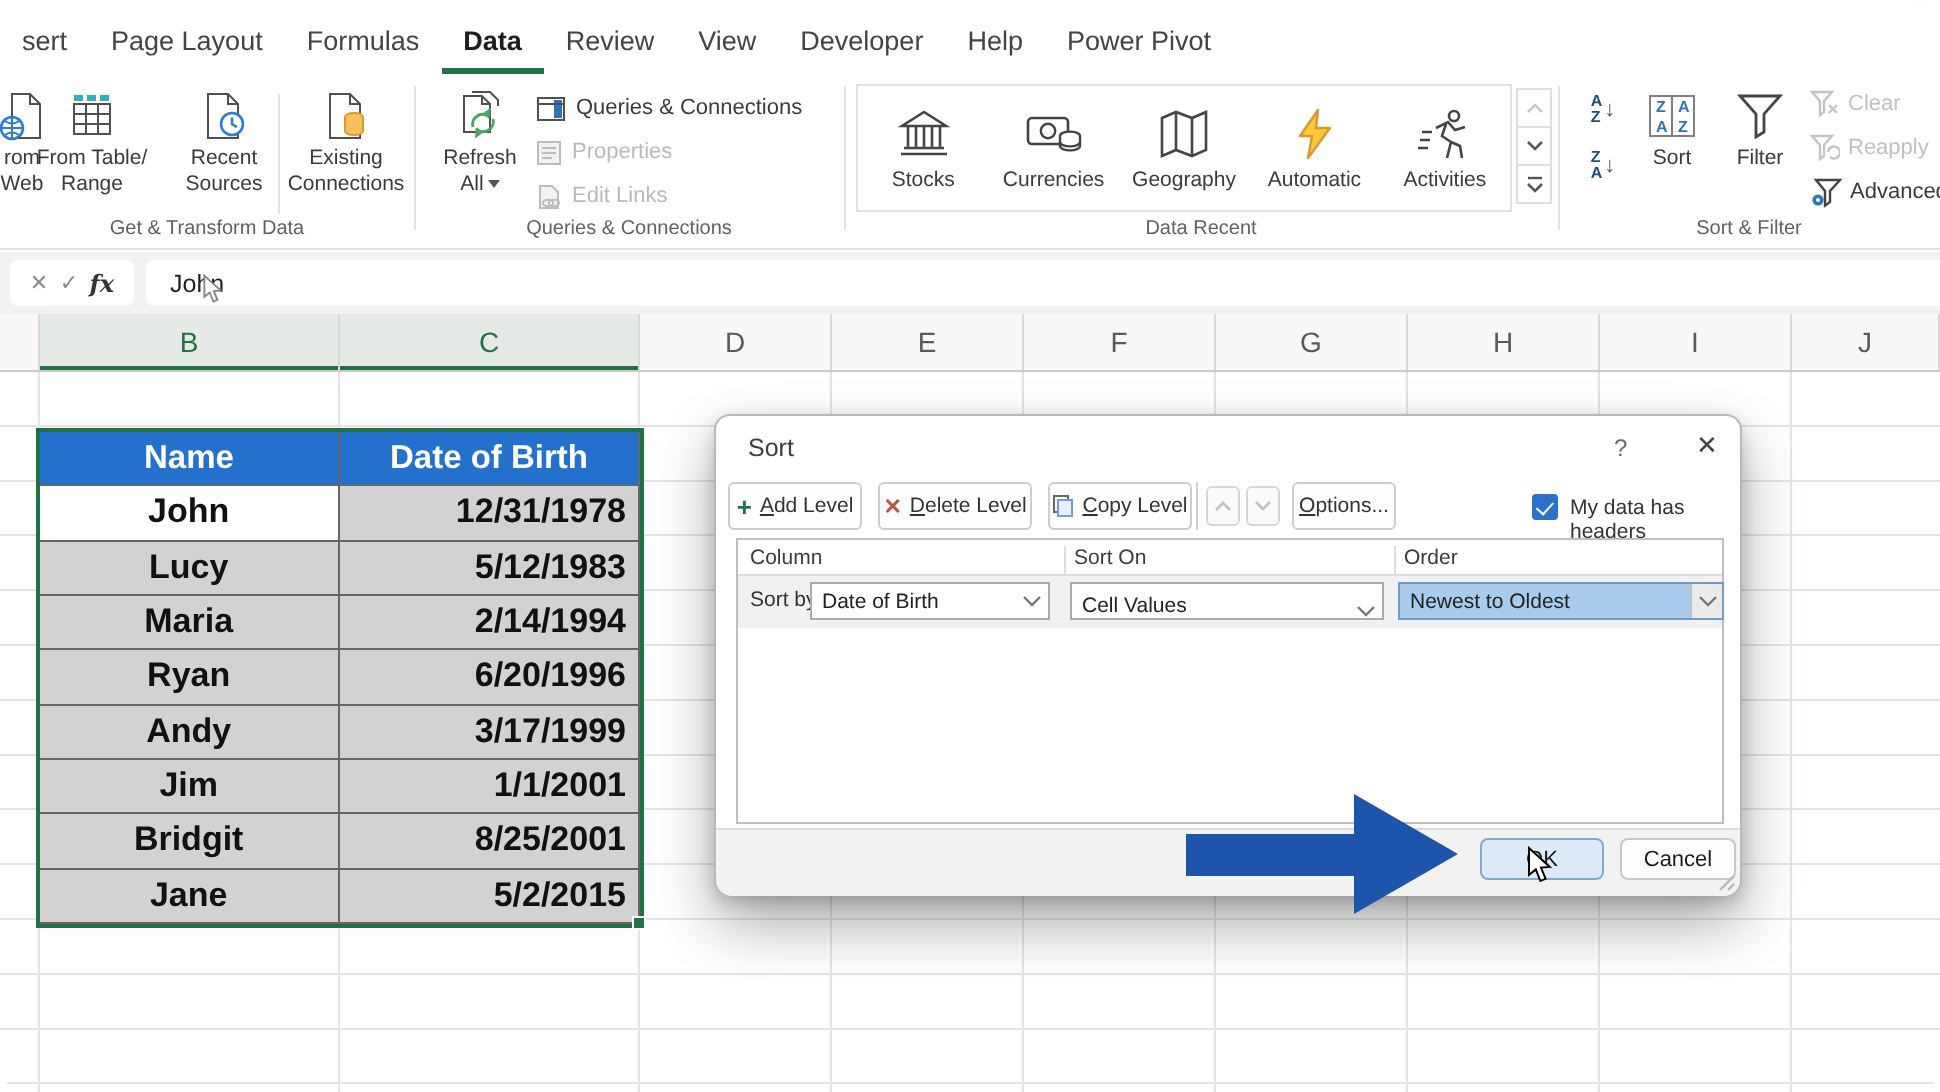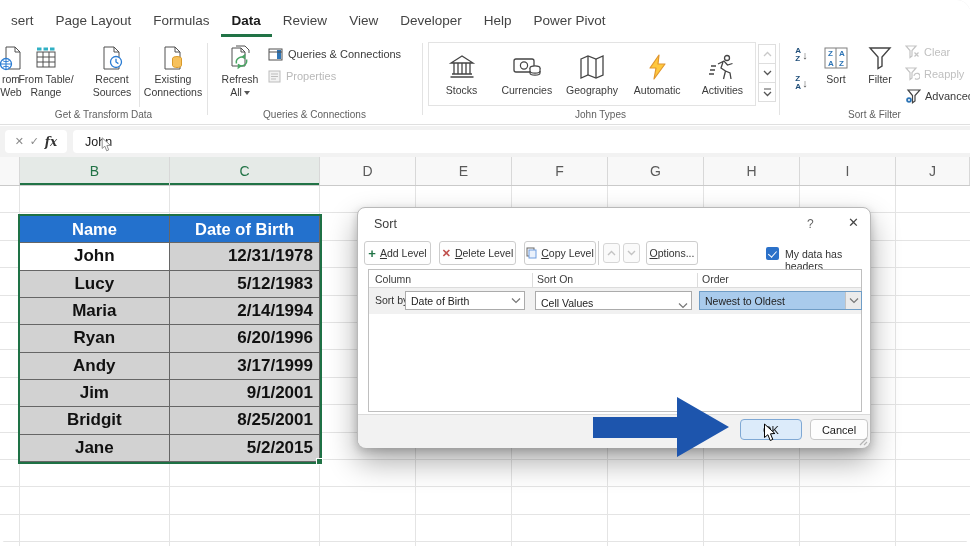--- a/index.html
+++ b/index.html
@@ -190,20 +190,30 @@
     </div>
     <div class="qrow disabled" style="top:29px;">
       <span>
         <svg width="13" height="13" viewBox="0 0 13 13">
             <rect x="1" y="1" width="11" height="11" fill="#f2f2f2" stroke="#bdbdbd"></rect>
             <path d="M3 4h7M3 6.5h7M3 9h5" stroke="#bdbdbd"></path>
           </svg>
       </span>
       <span>Properties</span>
     </div>
+    <div class="qrow disabled" style="top:51px;">
+      <span>
+        <svg width="13" height="13" viewBox="0 0 13 13">
+            <path d="M2 1h6l3 3v8H2z" fill="#f2f2f2" stroke="#bdbdbd"></path>
+            <ellipse cx="6" cy="9.5" rx="2.6" ry="1.6" fill="none" stroke="#bdbdbd"></ellipse>
+            <ellipse cx="9" cy="9.5" rx="2.6" ry="1.6" fill="none" stroke="#bdbdbd"></ellipse>
+          </svg>
+      </span>
+      <span>Edit Links</span>
+    </div>
 
     <div class="gallery">
       <div class="gitem">
         <span>
           <svg width="30" height="28" viewBox="0 0 30 28">
               <path d="M15 3L4 10h22z" fill="none" stroke="#444" stroke-width="1.3"></path>
               <path d="M7 10v11M11 10v11M15 10v11M19 10v11M23 10v11M5 21h20M3.5 24h23" fill="none" stroke="#444" stroke-width="1.3"></path>
             </svg>
         </span>
         <span class="glabel">Stocks</span>
@@ -318,21 +328,21 @@
             <path d="M3 1h12l-5 5.5V12l-2.5 1.8V6.5z" fill="#fff" stroke="#444" stroke-width="1.2"></path>
             <circle cx="4" cy="11" r="2.8" fill="#2e75b6"></circle>
             <circle cx="4" cy="11" r="1" fill="#fff"></circle>
           </svg>
       </span>
       <span>Advanced</span>
     </div>
 
     <div class="rgroup-label" style="left:0;width:207px;">Get &amp; Transform Data</div>
     <div class="rgroup-label" style="left:207px;width:215px;">Queries &amp; Connections</div>
-    <div class="rgroup-label" style="left:422px;width:357px;">John Types</div>
+    <div class="rgroup-label" style="left:422px;width:357px;">Data Recent</div>
     <div class="rgroup-label" style="left:779px;width:191px;">Sort &amp; Filter</div>
   </div>
 
   <div class="fbar">
     <div class="fxpill">
       <span class="fico">✕</span>
       <span class="fico">✓</span>
       <span class="fx">fx</span>
     </div>
     <div class="finput">
@@ -385,21 +395,21 @@
       <div class="trow">
         <div class="cell">Ryan</div>
         <div class="cell right">6/20/1996</div>
       </div>
       <div class="trow">
         <div class="cell">Andy</div>
         <div class="cell right">3/17/1999</div>
       </div>
       <div class="trow">
         <div class="cell">Jim</div>
-        <div class="cell right">9/1/2001</div>
+        <div class="cell right">1/1/2001</div>
       </div>
       <div class="trow">
         <div class="cell">Bridgit</div>
         <div class="cell right">8/25/2001</div>
       </div>
       <div class="trow">
         <div class="cell">Jane</div>
         <div class="cell right">5/2/2015</div>
       </div>
     </div>

